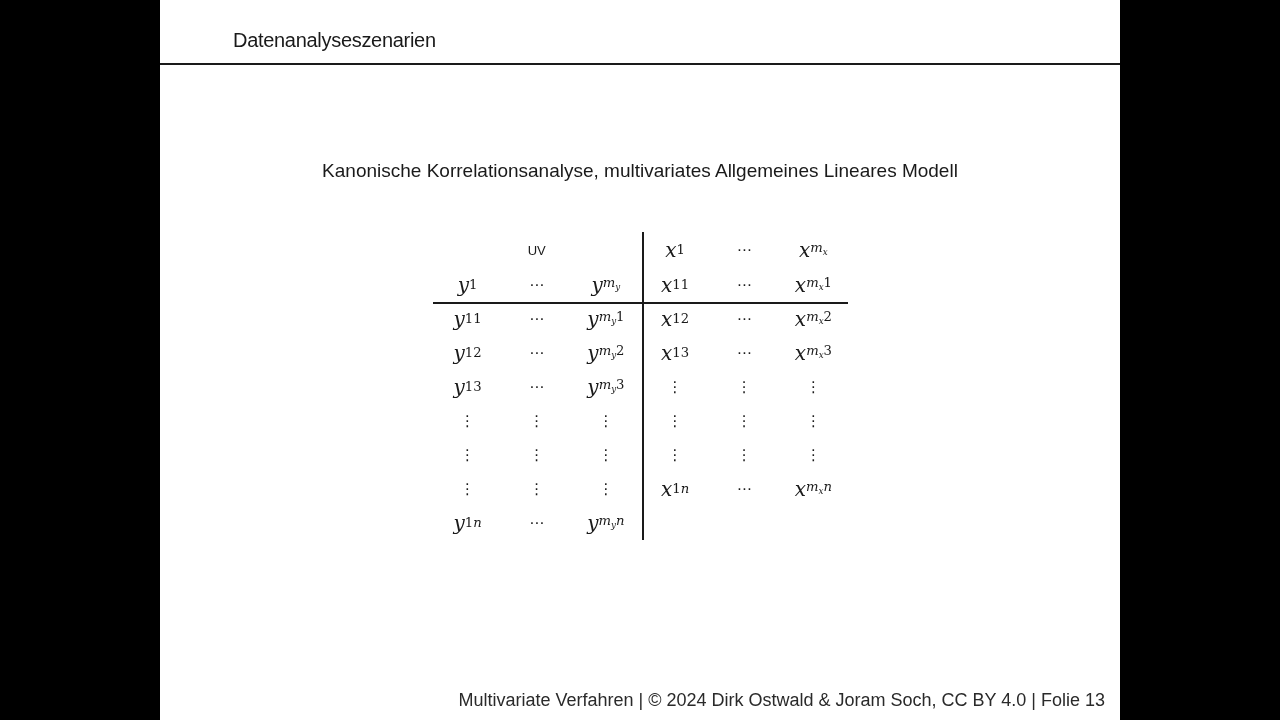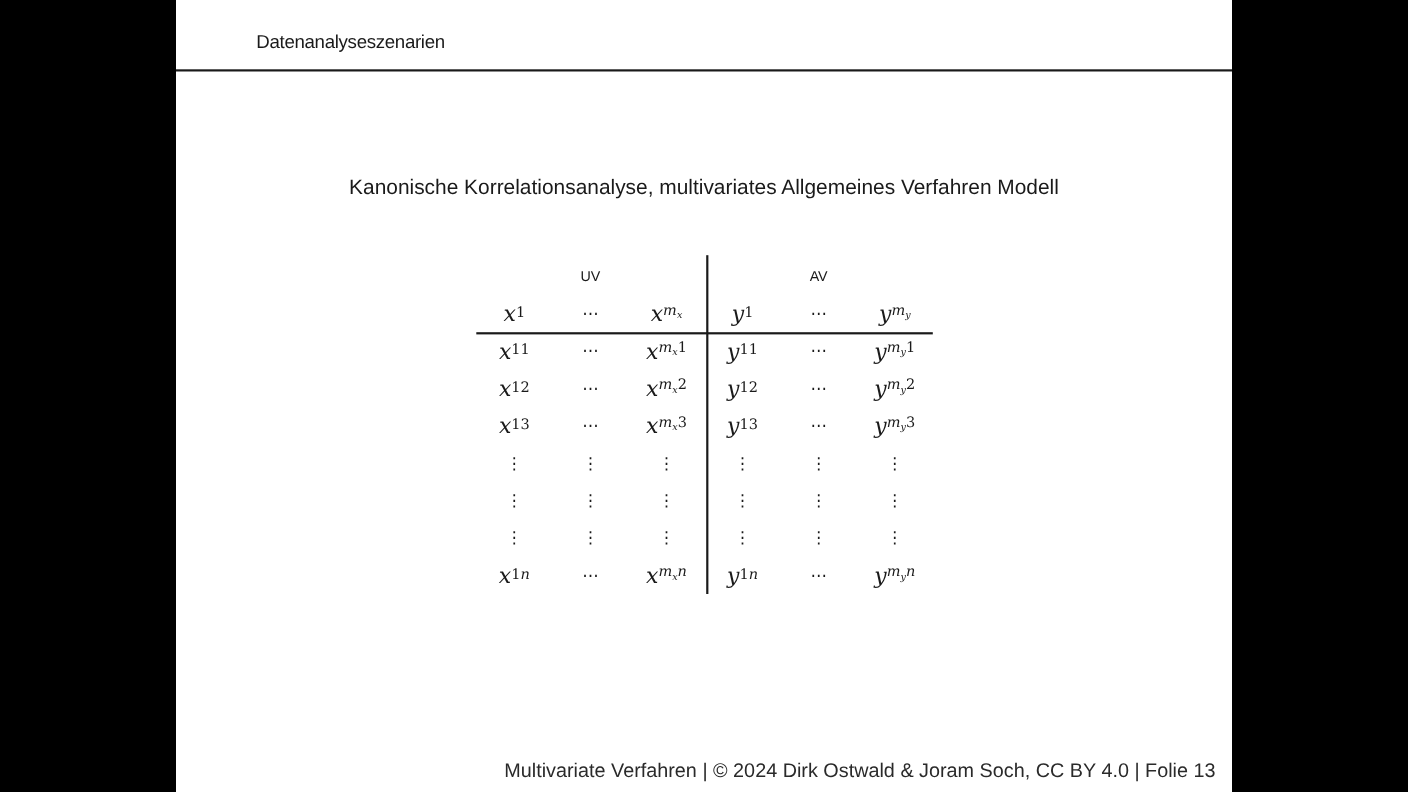--- a/index.html
+++ b/index.html
@@ -31,21 +31,21 @@
     height: 720px;
     background: var(--slide-bg, #fff);
     color: var(--text, #1a1a1a);
   }
 
   .slide-title {
     position: absolute;
     left: 73px;
     top: 29px;
     margin: 0;
-    font-size: 17px;
+    font-size: 20px;
     font-weight: 400;
     letter-spacing: -0.3px;
     color: var(--text, #1a1a1a);
     white-space: nowrap;
   }
 
   .title-rule {
     position: absolute;
     left: 0;
     top: 63px;
@@ -142,28 +142,27 @@
 <body>
 
 <div class="stage">
   <div class="letterbox-bar left"></div>
   <div class="letterbox-bar right"></div>
 
   <div class="slide">
     <h1 class="slide-title">Datenanalyseszenarien</h1>
     <div class="title-rule"></div>
 
-    <div class="subtitle">Kanonische Korrelationsanalyse, multivariates Allgemeines Verfahren Modell</div>
+    <div class="subtitle">Kanonische Korrelationsanalyse, multivariates Allgemeines Lineares Modell</div>
 
     <div class="table-grid">
 
       <div class="vline"></div>
       <div class="hline"></div>
     <div class="cell group-header" style="grid-column: 1 / span 3;">UV</div>
-        <div class="cell group-header" style="grid-column: 4 / span 3;">AV</div>
         <div class="cell math col-header">
           <span class="mi">x</span>
           <sub><span class="mn">1</span></sub>
         </div>
         <div class="cell dots">⋯</div>
         <div class="cell math col-header">
           <span class="mi">x</span>
           <sub><span class="mi">m</span><sub><span class="mi">x</span></sub></sub>
         </div>
         <div class="cell math col-header">

